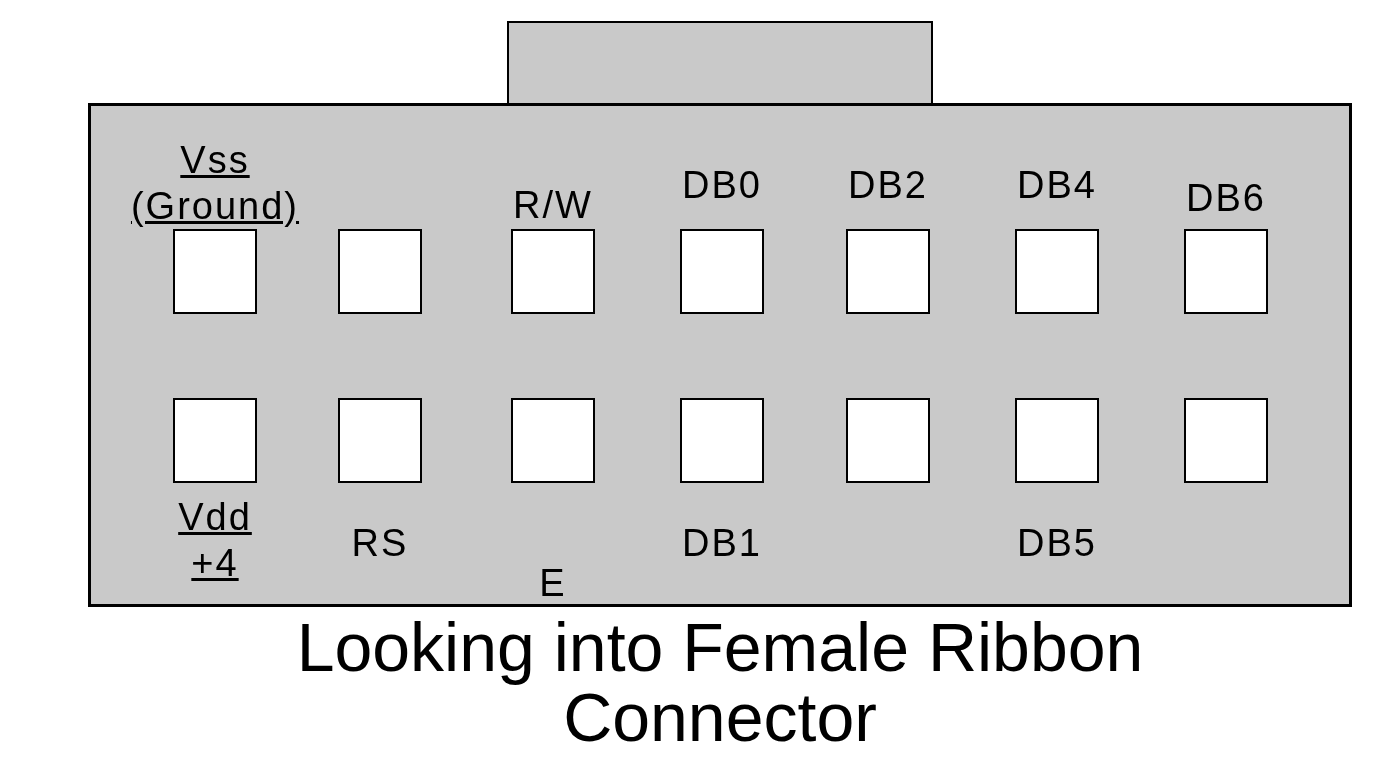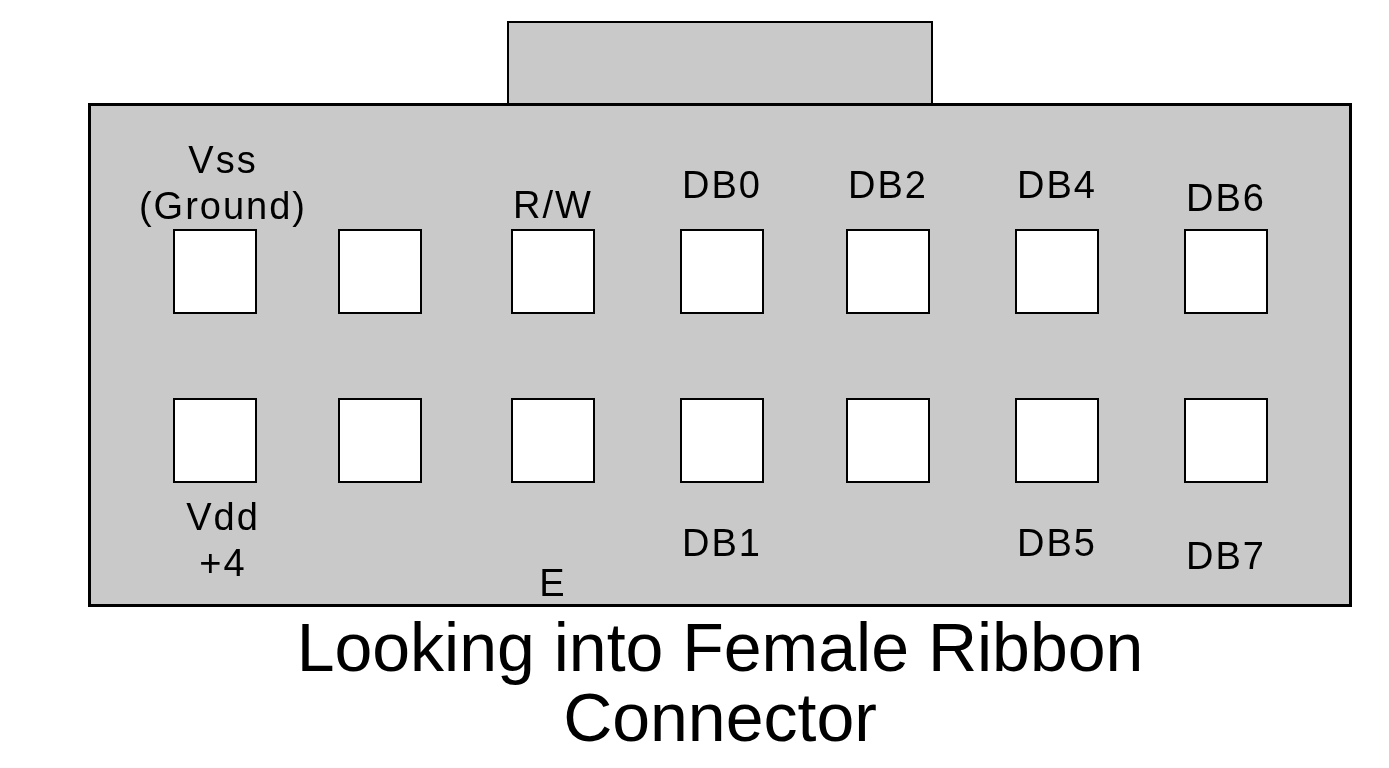--- a/index.html
+++ b/index.html
@@ -41,21 +41,21 @@
   .pin-label {
     position: absolute;
     width: 220px;
     text-align: center;
     font-size: 38px;
     line-height: 46px;
     letter-spacing: 2px;
     white-space: pre-line;
   }
   
-  .col1 { left: 113px; } .col2 { left: 270px; } .col3 { left: 443px; margin-top: 40px; }
+  .col1 { left: 105px; text-decoration: underline; } .col2 { left: 270px; } .col3 { left: 443px; margin-top: 40px; }
   .col4 { left: 612px; } .col5 { left: 778px; } .col6 { left: 947px; }
   .col7 { left: 1116px; margin-top: 13px; }
   .pcol1 { left: 173px; } .pcol2 { left: 338px; } .pcol3 { left: 511px; }
   .pcol4 { left: 680px; } .pcol5 { left: 846px; } .pcol6 { left: 1015px; }
   .pcol7 { left: 1184px; }
   
   .lbl-top-2line   { top: 137px; }
   .lbl-top-rw      { top: 142px; }
   .lbl-top-db      { top: 162px; }
   .lbl-bot-2line   { top: 494px; }
@@ -98,21 +98,21 @@
   <div class="pin row-bottom pcol1"></div>
   <div class="pin row-bottom pcol2"></div>
   <div class="pin row-bottom pcol3"></div>
   <div class="pin row-bottom pcol4"></div>
   <div class="pin row-bottom pcol5"></div>
   <div class="pin row-bottom pcol6"></div>
   <div class="pin row-bottom pcol7"></div>
 
   <div class="pin-label col1 lbl-bot-2line">Vdd
 +4</div>
+  <div class="pin-label col2 lbl-bot-1line">RS</div>
   <div class="pin-label col3 lbl-bot-1line">E</div>
   <div class="pin-label col4 lbl-bot-1line">DB1</div>
   <div class="pin-label col6 lbl-bot-1line">DB5</div>
-  <div class="pin-label col7 lbl-bot-1line">DB7</div>
 
   <div class="caption">Looking into Female Ribbon
 Connector</div>
 
 </div>
 
 </body></html>

